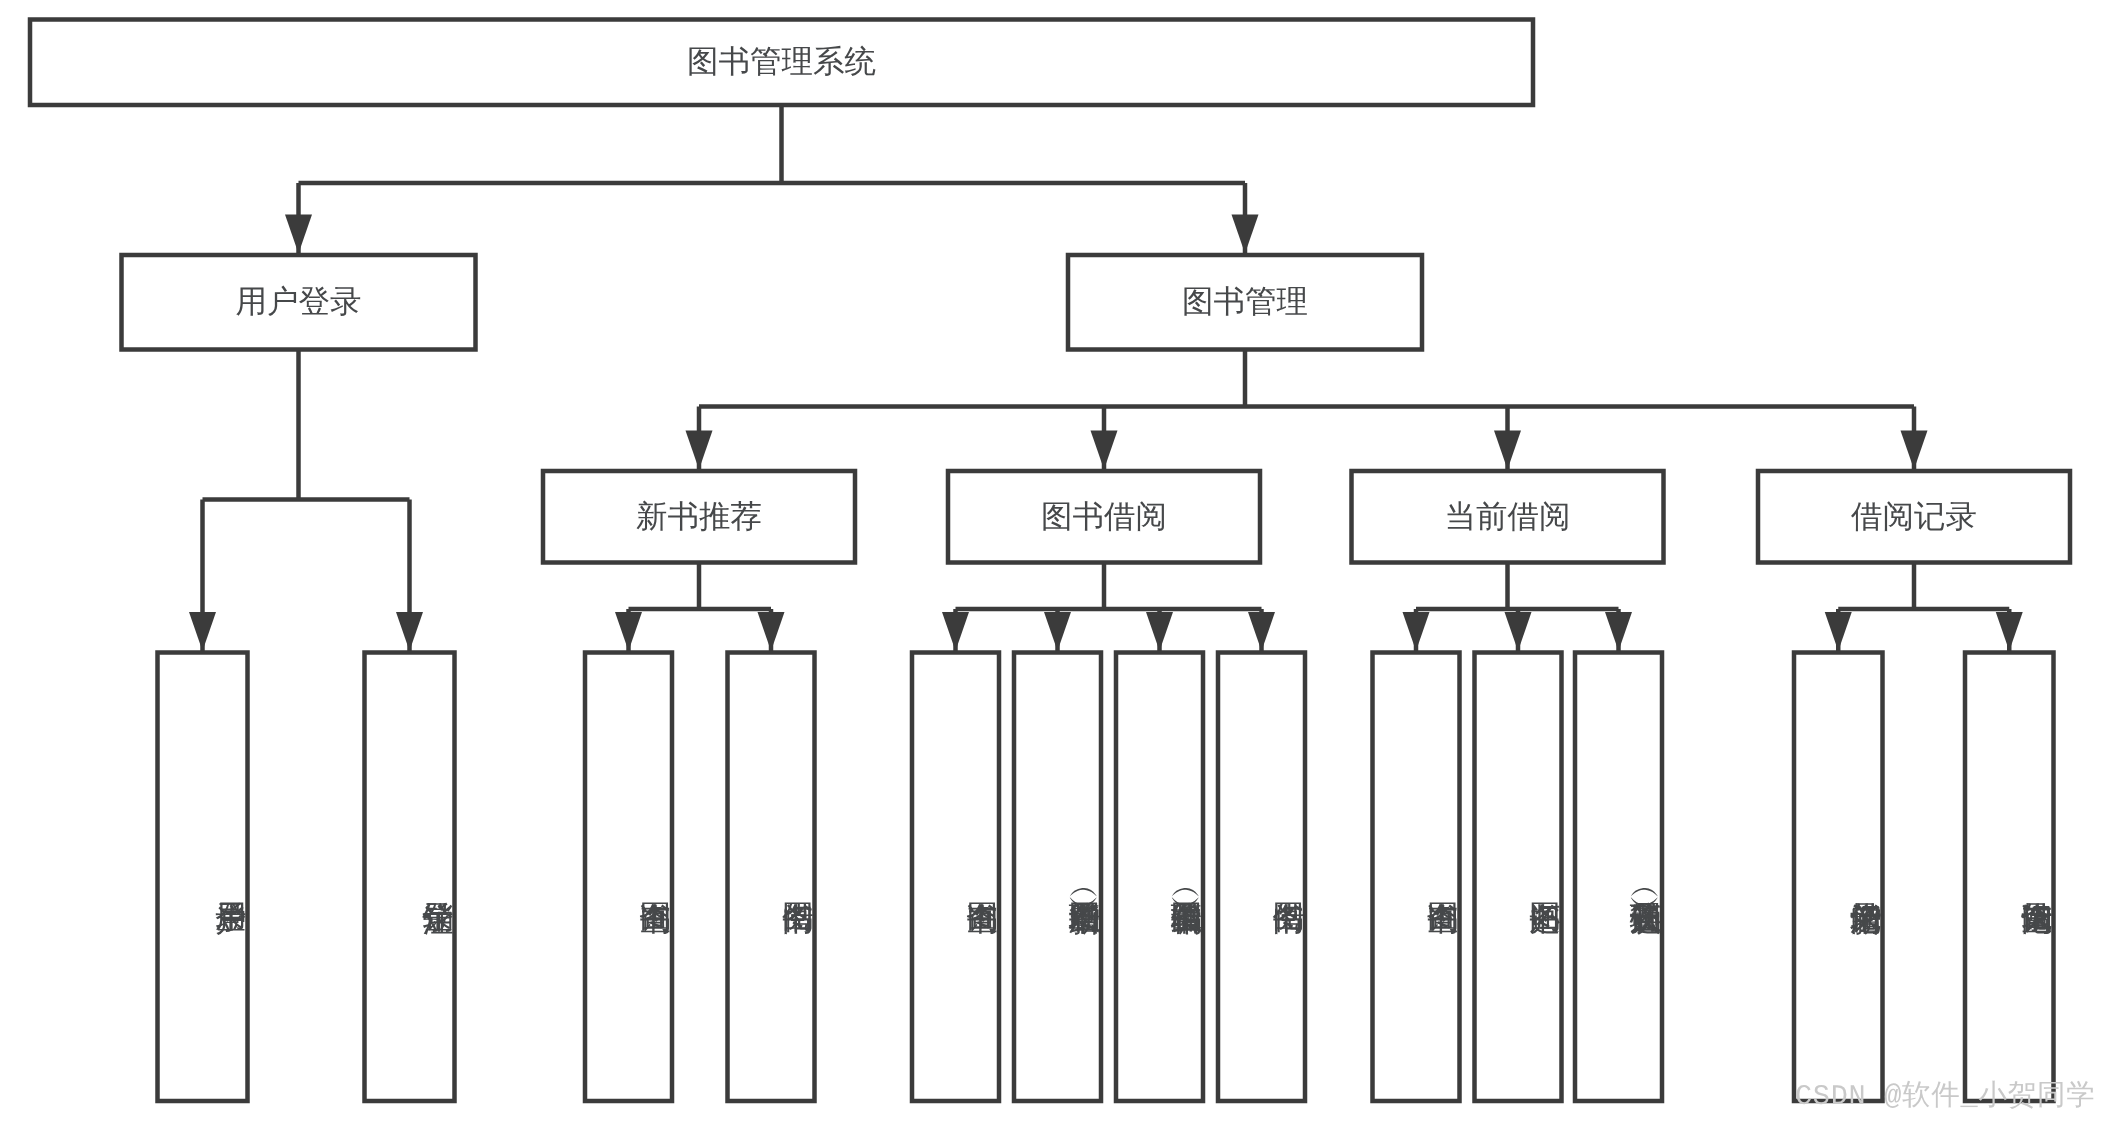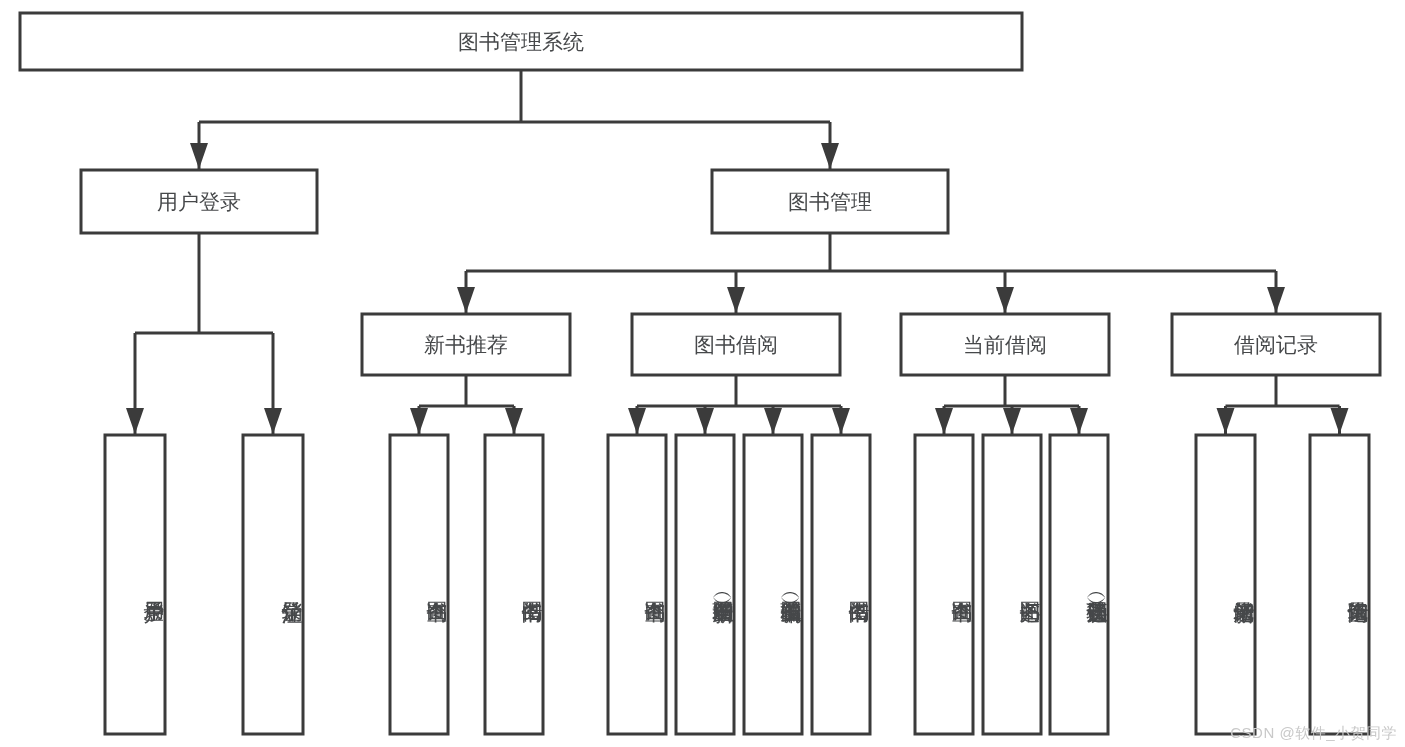--- a/index.html
+++ b/index.html
@@ -25,22 +25,22 @@
     text-orientation:upright;
     letter-spacing:0px;
     white-space:nowrap;
     display:flex;
     align-items:flex-start;
     justify-content:center;
     pointer-events:none;
   }
   .watermark{
     position:absolute;right:8px;bottom:4px;
-    color:#c9c9c9;font-size:15px;letter-spacing:.5px;
-    font-family:Liberation Sans, sans-serif;
+    color:#c9c9c9;font-size:19px;letter-spacing:.5px;
+    font-family:Liberation Mono, monospace;
     white-space:nowrap;
   }
 </style>
 </head>
 <body>
 
 <div id="diagram-root">
 
   <svg id="tree" viewBox="0 0 1405 747">
     <g id="connectors">

